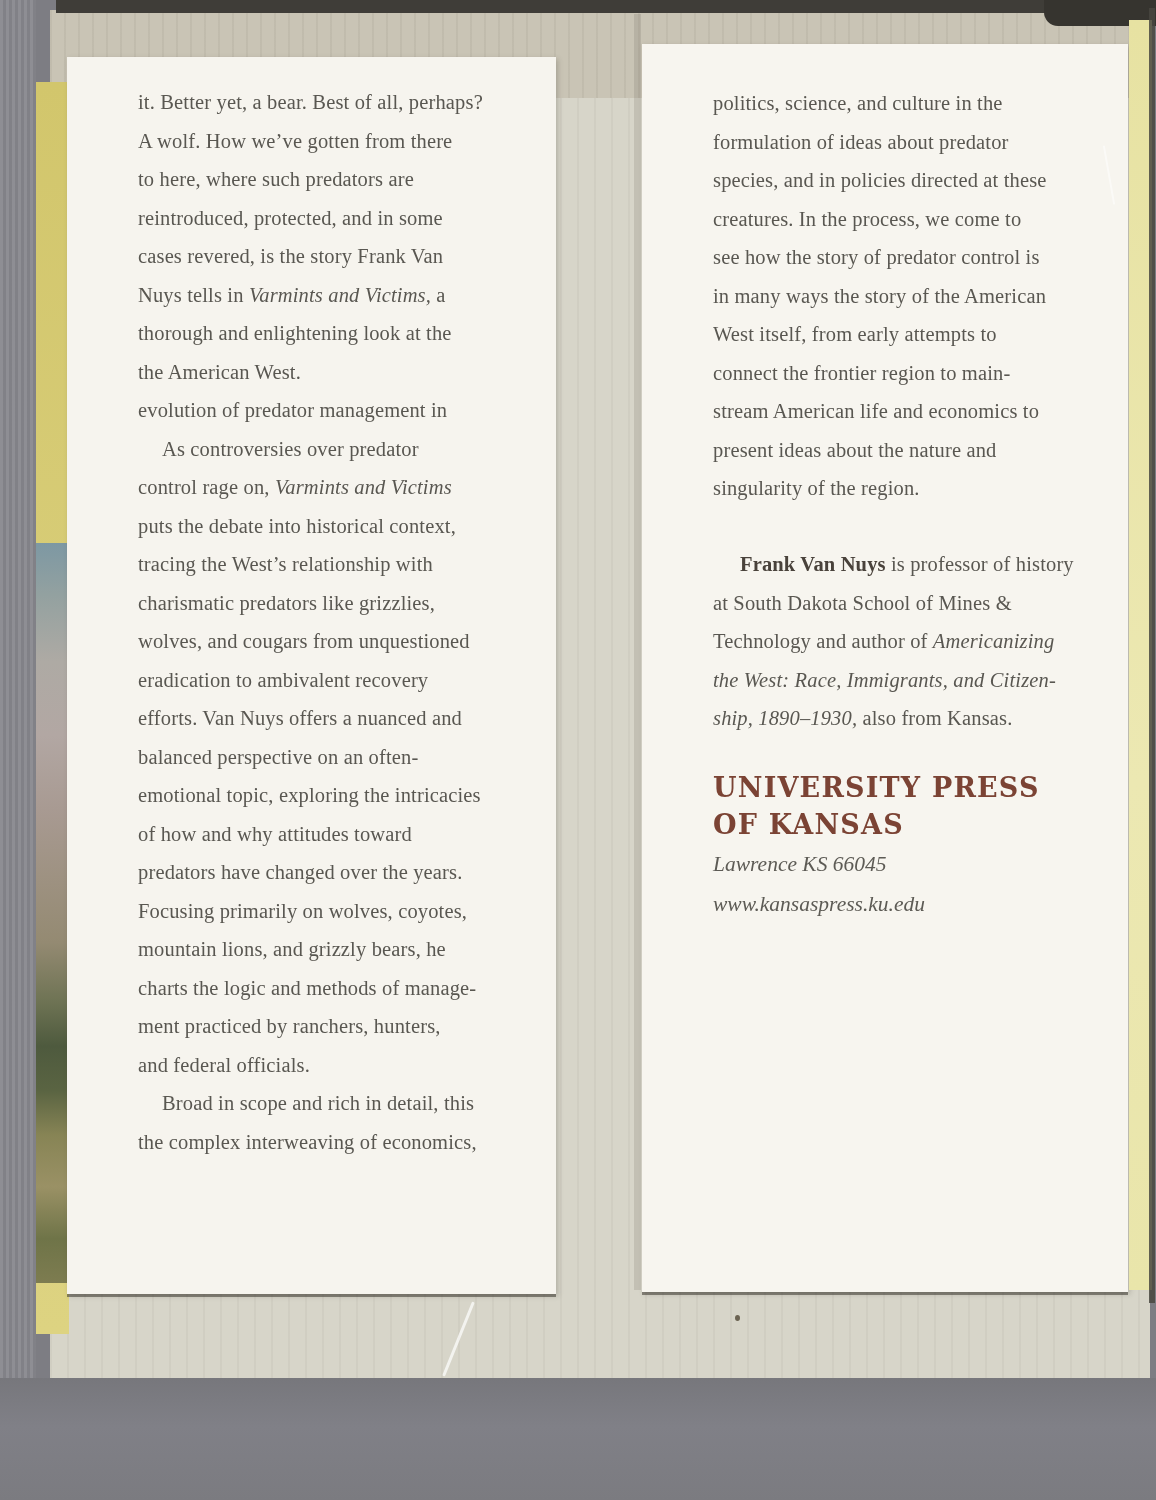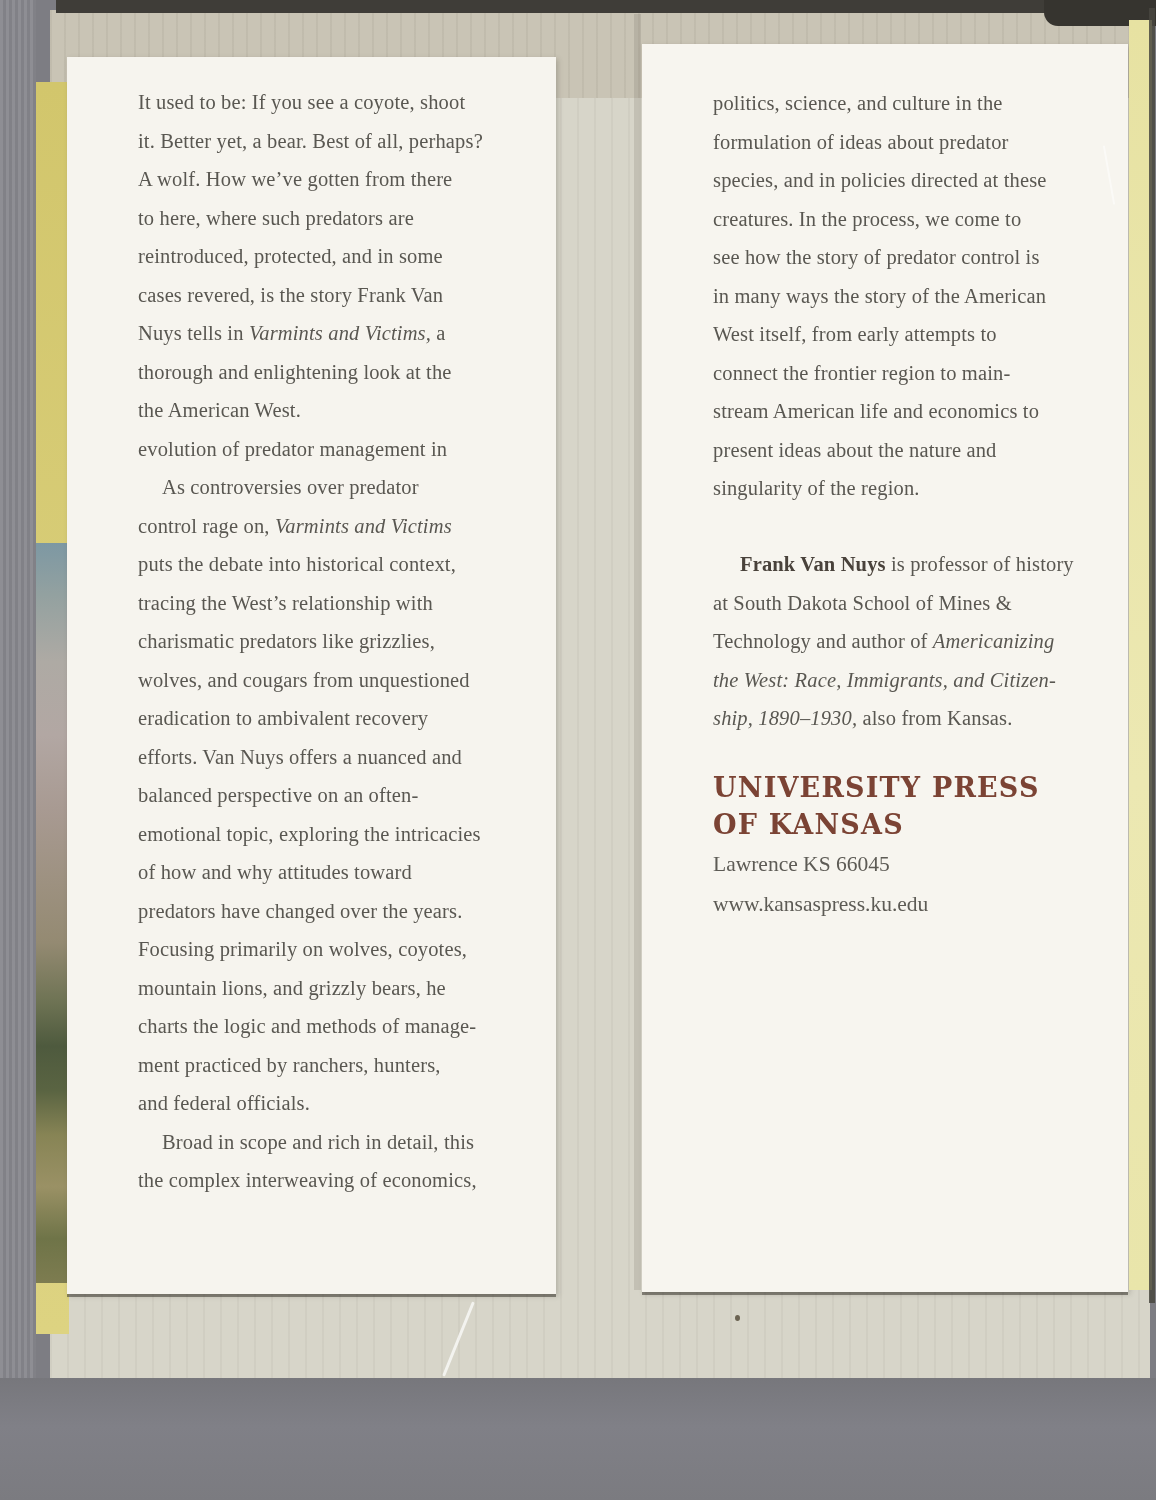--- a/index.html
+++ b/index.html
@@ -43,21 +43,21 @@
     font-size:20.5px;line-height:38.5px;letter-spacing:0.15px;}
   .tline em{font-style:italic;}
   .tline strong{font-weight:bold;color:#49423b;margin-left:27px;}
   .left-text{left:71px;top:26px;}
   .right-text{left:71px;top:40px;}
   .bio-text{left:71px;top:501px;}
   .publisher{position:absolute;left:71px;top:725px;color:#7b4334;
     font-family:"DejaVu Serif", serif;font-weight:bold;
     font-size:27px;line-height:37px;letter-spacing:1.2px;white-space:nowrap;}
   .address-block{position:absolute;left:71px;top:800px;color:#5d5b55;
-    font-size:21.5px;line-height:40px;white-space:nowrap;}
+    font-size:21.5px;line-height:40px;white-space:nowrap;font-style:italic;}
   
   .crease-mark{position:absolute;left:457px;top:1299px;width:3px;height:80px;
     background:rgba(255,255,255,0.7);transform:rotate(22deg);border-radius:3px;}
   .wrinkle-right{position:absolute;left:1108px;top:145px;width:2px;height:60px;
     background:rgba(255,255,255,0.5);transform:rotate(-10deg);border-radius:2px;}
   .speck{position:absolute;left:735px;top:1315px;width:5px;height:6px;background:#6b6352;border-radius:50%;}
 </style>
 </head>
 <body>
 
@@ -71,21 +71,20 @@
   <div class="top-dark-right"></div>
 
   <div class="left-cover-strip">
     <div class="cover-art"></div>
   </div>
 
   <div class="gap-fold-shadow"></div>
 
   <div class="flap flap-left">
     <div class="text-block left-text">
-        <div class="tline">It used to be: If you see a coyote, shoot</div>
         <div class="tline">it. Better yet, a bear. Best of all, perhaps?</div>
         <div class="tline">A wolf. How we’ve gotten from there</div>
         <div class="tline">to here, where such predators are</div>
         <div class="tline">reintroduced, protected, and in some</div>
         <div class="tline">cases revered, is the story Frank Van</div>
         <div class="tline">Nuys tells in <em>Varmints and Victims,</em> a</div>
         <div class="tline">thorough and enlightening look at the</div>
         <div class="tline">the American West.</div>
         <div class="tline">evolution of predator management in</div>
         <div class="tline" style="text-indent: 24px;">As controversies over predator</div>

